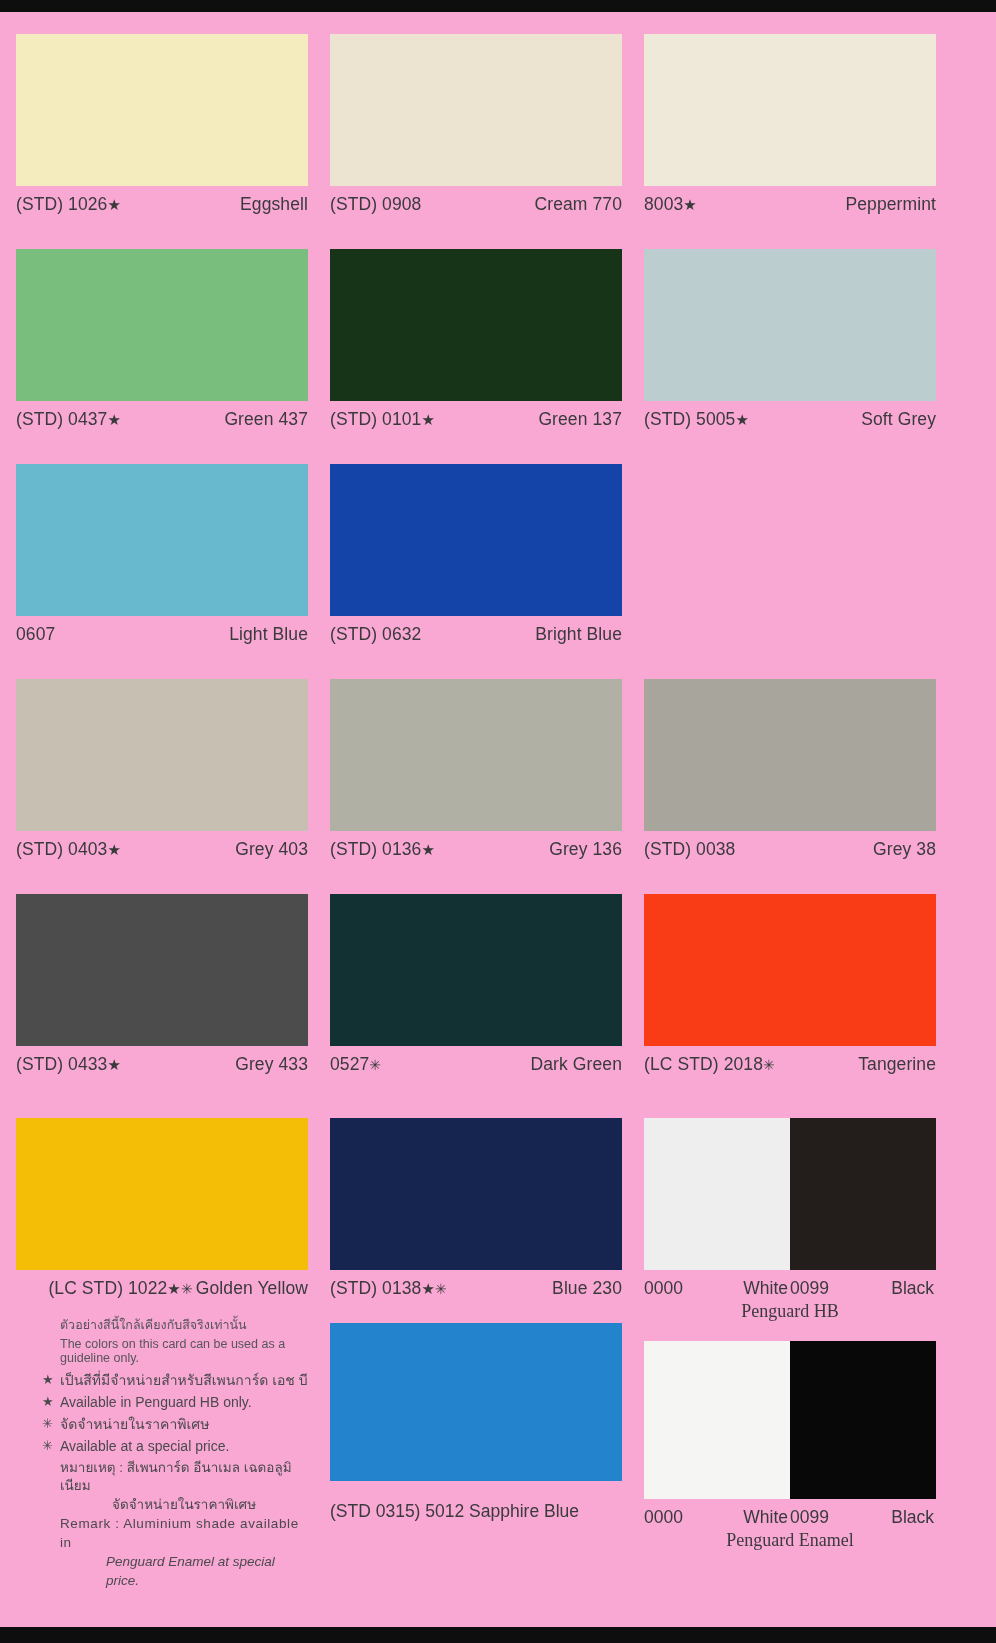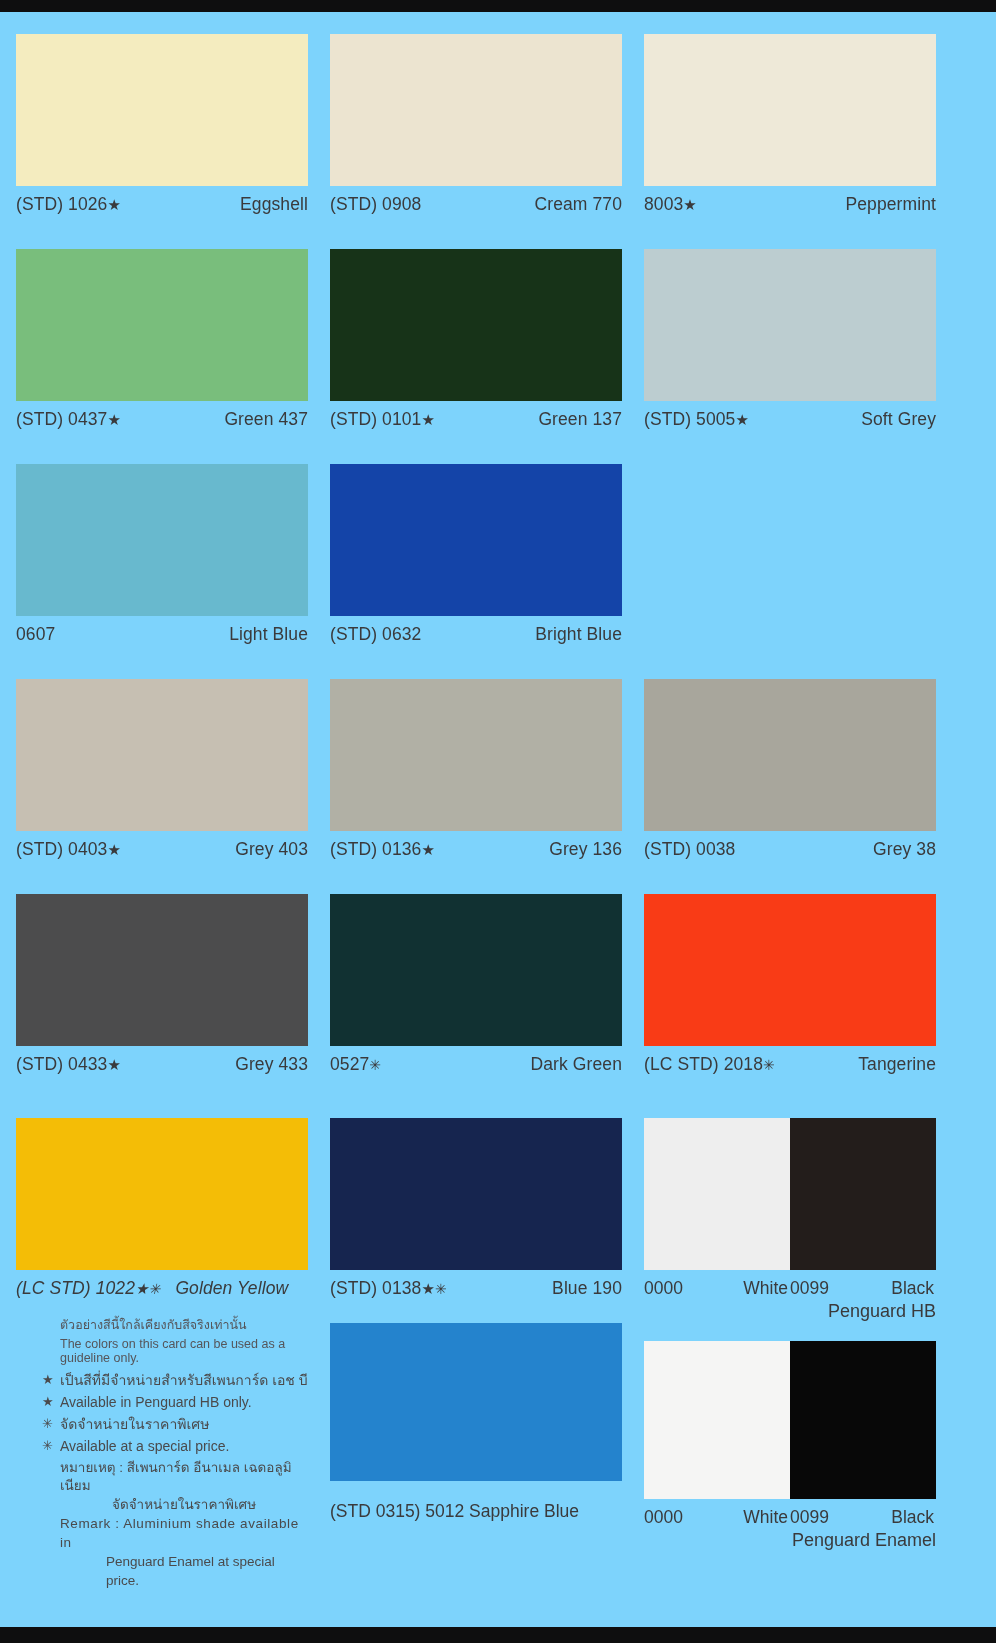--- a/index.html
+++ b/index.html
@@ -22,21 +22,21 @@
     background: #0e0e0f;
   }
   .bar-bottom {
     position: absolute; left: 0; bottom: 0; width: 996px; height: 16px;
     background: #0e0e0f;
   }
   .sheet {
     position: absolute;
     left: 0; top: 12px;
     width: 996px; height: 1615px;
-    background: #7dd3fc;
+    background: #f9a8d4;
   }
 
   
   .grid {
     position: absolute;
     left: 0; top: 0;
     width: 996px;
   }
   .row {
     display: flex;
@@ -92,22 +92,22 @@
   .bw-caption {
     display: flex; width: 292px; padding-top: 8px;
     font-size: 17.5px; color: #3a3a3c;
   }
   .bw-caption .half {
     width: 146px; display: flex; justify-content: space-between;
     padding-right: 2px;
     gap: 16px;
   }
   .bw-sub {
-    width: 292px; text-align: right; font-size: 18px;
-    color: #3a3a3c; padding-top: 2px;
+    width: 292px; text-align: center; font-size: 18px;
+    color: #3a3a3c; padding-top: 2px; font-family: Liberation Serif, serif;
   }
 
   
   .legend {
     width: 292px;
     padding: 16px 0 0 26px;
     color: #4a4a4c;
   }
   .legend .thai-top {
     font-size: 12.5px;
@@ -142,21 +142,21 @@
     color: #4a4a4c;
   }
   .lg-note .ind { display: block; padding-left: 52px; }
   .lg-remark {
     font-size: 13.5px;
     padding-left: 18px;
     line-height: 1.4;
     color: #4a4a4c;
     letter-spacing: .6px;
   }
-  .lg-remark .ind { display: block; padding-left: 46px; letter-spacing: 0; }
+  .lg-remark .ind { display: block; padding-left: 46px; letter-spacing: 0; font-style: italic; }
 
   .sapphire-cap {
     width: 292px;
     font-size: 17.5px;
     color: #3a3a3c;
     padding-top: 20px;
     white-space: nowrap;
   }
 </style>
 </head>
@@ -285,21 +285,21 @@
         </div>
       </div>
     </div>
 
     <div class="bottom">
 
       <div class="bottom-row">
 
         <div class="col">
           <div class="chip" style="background-color: rgb(244, 189, 6);"></div>
-          <div class="caption" style="justify-content:flex-start;gap:12px;font-style:italic;">
+          <div class="caption" style="justify-content:flex-end;gap:0;">
             <span class="code"><span>(LC STD) 1022</span><span class="star">★</span><span class="astk">✳</span></span>
             <span class="nm" style="margin-left:3px;">Golden Yellow</span>
           </div>
 
           <div class="legend">
             <div class="thai-top">ตัวอย่างสีนี้ใกล้เคียงกับสีจริงเท่านั้น</div>
             <div class="en-top">The colors on this card can be used as a guideline only.</div>
 
             <div class="lg-item">
               <span class="lg-mark">★</span>
@@ -326,21 +326,21 @@
               <span>Remark : Aluminium shade available in</span>
               <span class="ind">Penguard Enamel at special price.</span>
             </div>
           </div>
         </div>
 
         <div class="col">
           <div class="chip" style="background-color: rgb(22, 37, 79);"></div>
           <div class="caption">
             <span class="code"><span>(STD) 0138</span><span class="star">★</span><span class="astk">✳</span></span>
-            <span class="nm">Blue 190</span>
+            <span class="nm">Blue 230</span>
           </div>
 
           <div style="margin-top:24px;">
             <div class="chip" style="height: 158px; background-color: rgb(36, 131, 205);"></div>
             <div class="sapphire-cap">(STD 0315) 5012 Sapphire Blue</div>
           </div>
         </div>
 
         <div class="col">
           <div class="bw-chips">

